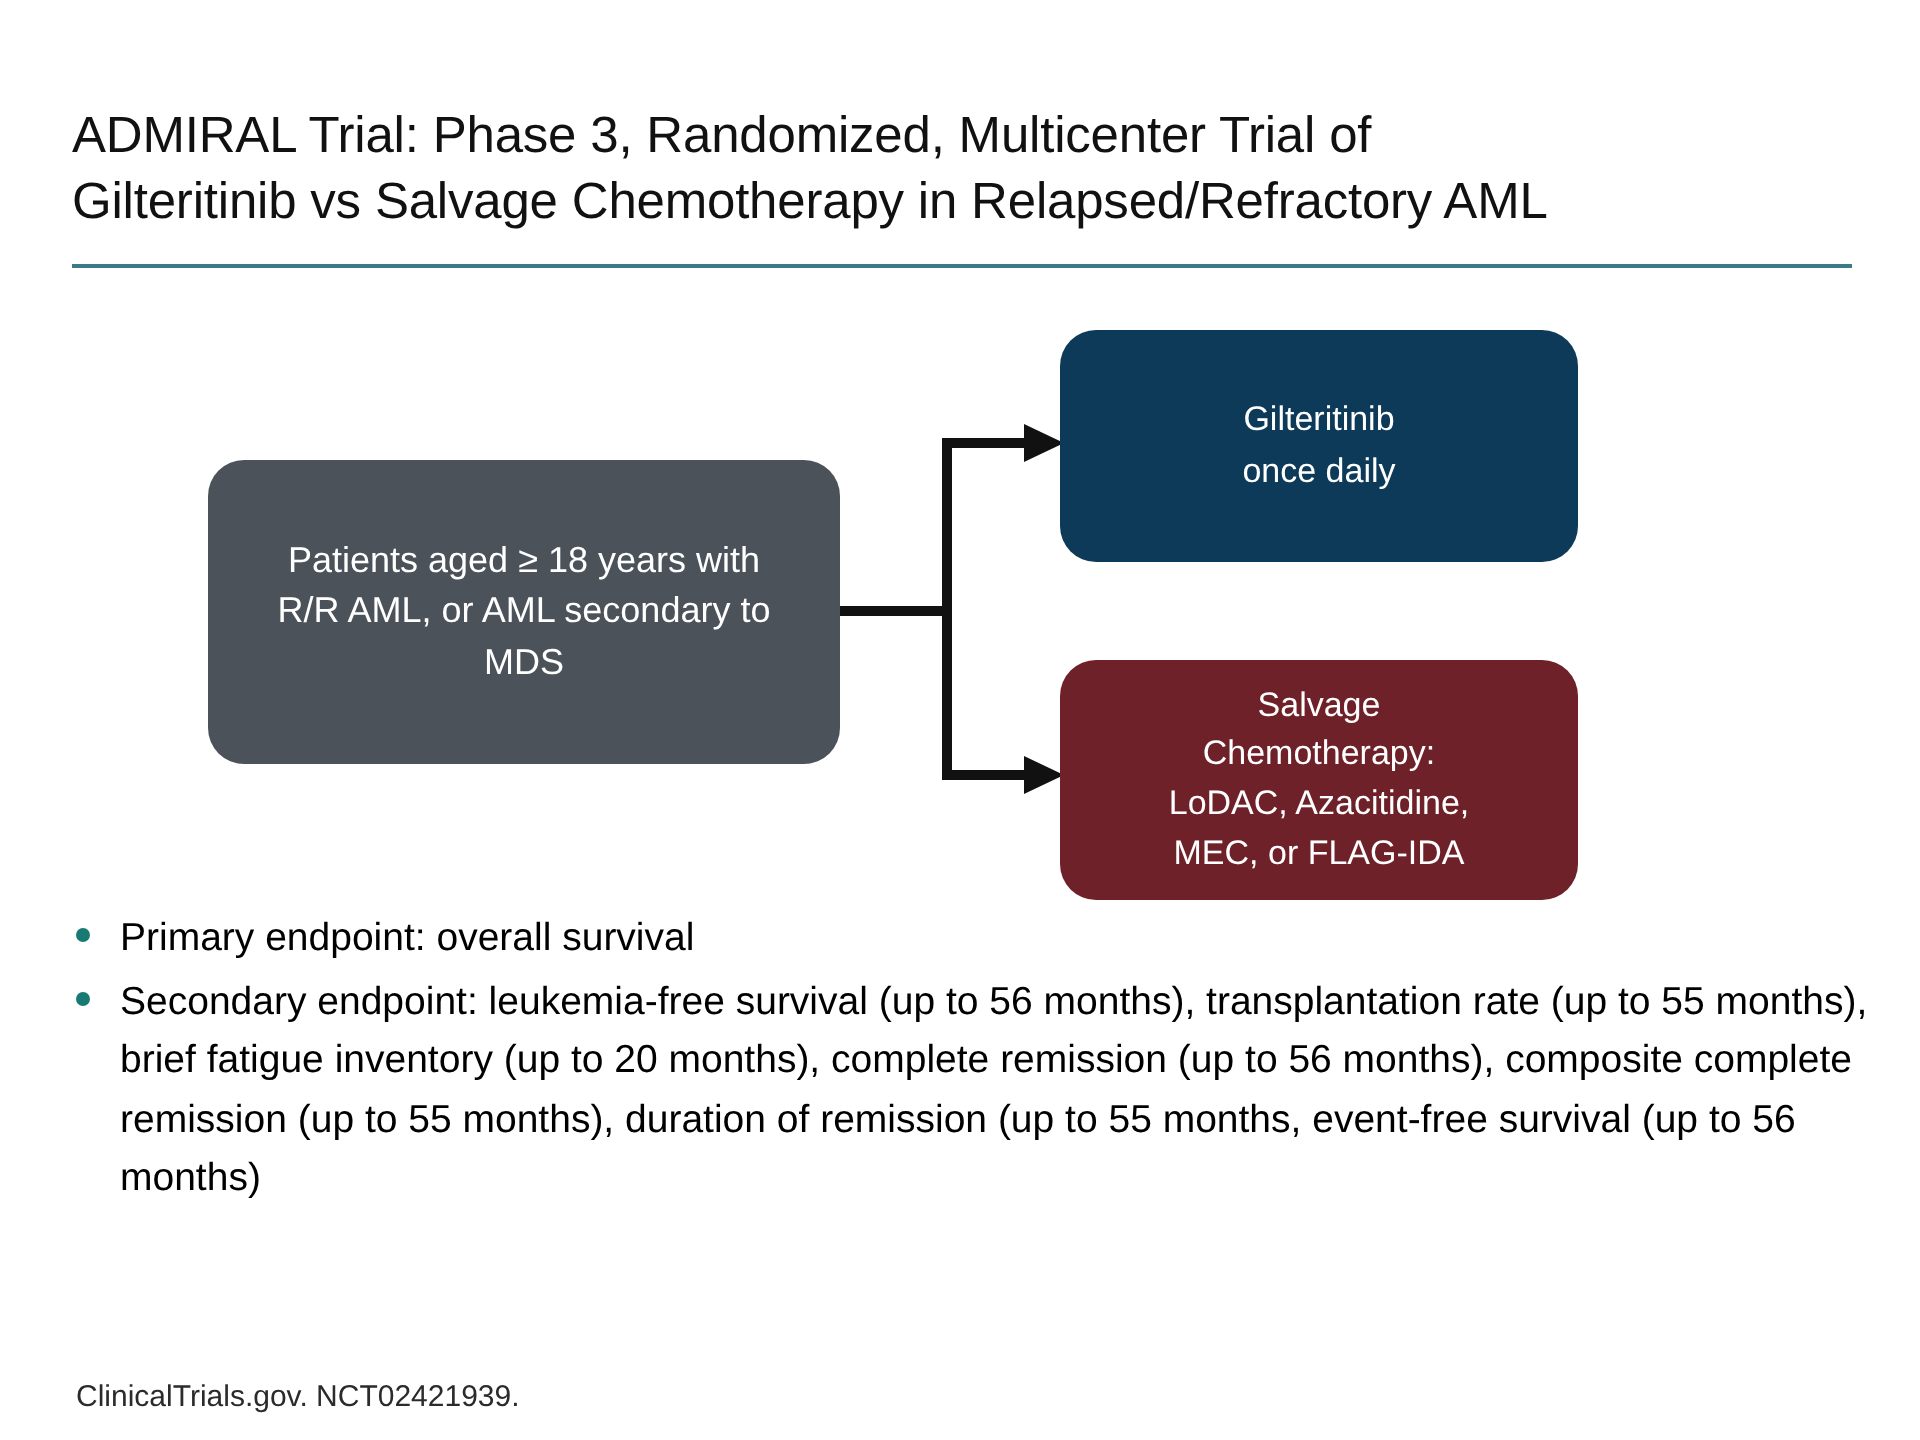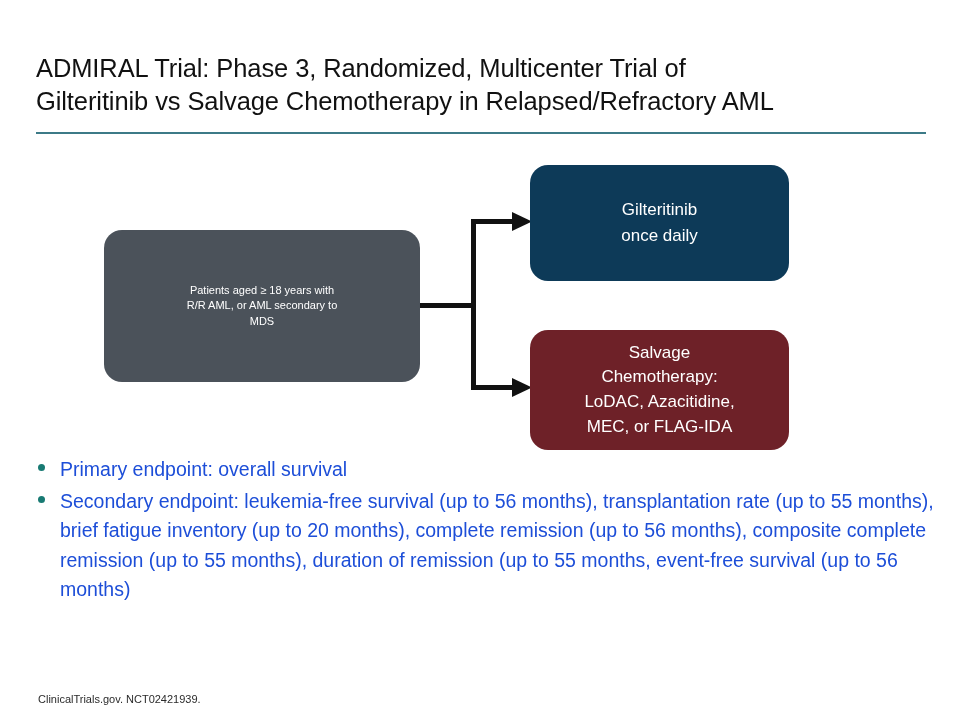--- a/index.html
+++ b/index.html
@@ -73,21 +73,21 @@
   }
 
   #node-population {
     left: 104px;
     top: 230px;
     width: 316px;
     height: 152px;
     background: #4B525A;
   }
   #node-population .node-text {
-    font-size: 11px;
+    font-size: 18px;
     line-height: 1.42;
   }
 
   #node-gilteritinib {
     left: 530px;
     top: 165px;
     width: 259px;
     height: 116px;
     background: #0D3A58;
   }
@@ -139,29 +139,29 @@
     display: inline-block;
     width: 7px;
     height: 7px;
     border-radius: 50%;
     background: #187A73;
   }
   .bullet-text {
     flex: 1 1 auto;
     font-size: 19.5px;
     line-height: 29.5px;
-    color: #1d4ed8;
+    color: #000000;
   }
 
   
   #footer-citation {
     position: absolute;
     left: 38px;
     top: 690px;
-    font-size: 11px;
+    font-size: 15px;
     color: #2b2b2b;
     line-height: 18px;
   }
 </style>
 </head>
 <body>
 
 <div id="slide">
 
   <div id="title-block">

